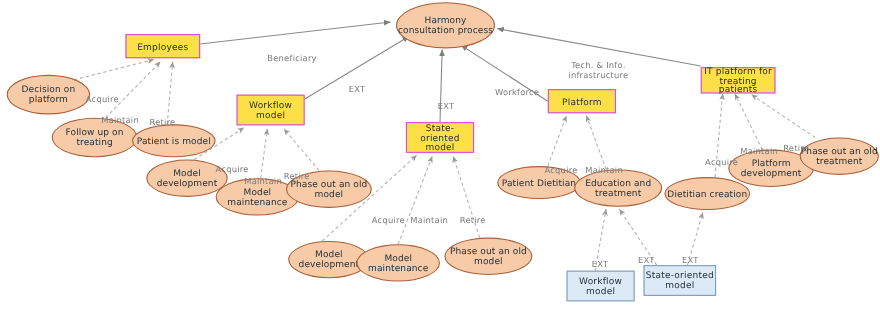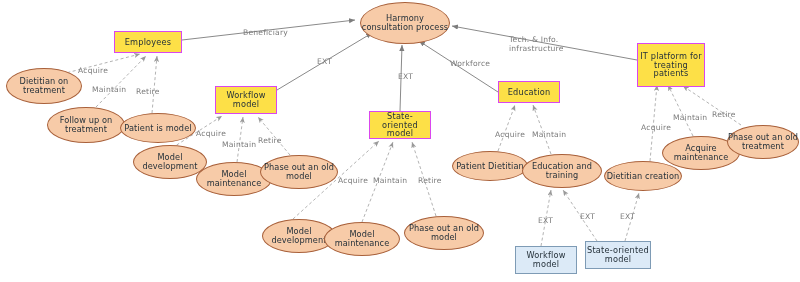--- a/index.html
+++ b/index.html
@@ -22,23 +22,23 @@
   .box-light{
     background:#DCEAF7;border:1px solid #7e9bb5;
     font-size:8.2px;letter-spacing:.2px;
   }
   .ellipse{
     background:#F7CBA8;border:1px solid #a8603a;
     border-radius:50%;font-size:8.2px;letter-spacing:.1px;
   }
   .edge-label{
     position:absolute;font-size:7.6px;color:#7b7b7b;
-    white-space:nowrap;letter-spacing:.2px;
+    white-space:nowrap;letter-spacing:.2px;margin-top:20px;
   }
-  .edge-label.multi{white-space:normal;line-height:1.15;}
+  .edge-label.multi{white-space:normal;text-align:center;line-height:1.15;}
 </style>
 </head>
 <body>
 
 <svg id="canvas" viewBox="0 0 800 282" xmlns="http://www.w3.org/2000/svg">
   <defs>
     <marker id="ah-solid" markerWidth="7" markerHeight="7" refX="6" refY="2.6" orient="auto" markerUnits="userSpaceOnUse">
       <path d="M0,0 L6,2.6 L0,5.2 z" fill="#7d7d7d"></path>
     </marker>
     <marker id="ah-dash" markerWidth="7" markerHeight="7" refX="6" refY="2.6" orient="auto" markerUnits="userSpaceOnUse">
@@ -80,37 +80,37 @@
   </g>
 </svg>
 
 <div id="nodes">
     <div class="node ellipse" style="left: 360px; top: 2px; width: 90px; height: 42px;">
       <span>Harmony consultation process</span>
     </div>
     <div class="node box" style="left: 114px; top: 31px; width: 68px; height: 22px;">
       <span>Employees</span>
     </div>
-    <div class="node box" style="left: 637px; top: 43px; width: 68px; height: 44px; text-align: center;">
+    <div class="node box" style="left: 637px; top: 61px; width: 68px; height: 24px; text-align: center;">
       <span>IT platform for treating patients</span>
     </div>
     <div class="node box" style="left: 498px; top: 81px; width: 62px; height: 22px;">
-      <span>Education</span>
+      <span>Platform</span>
     </div>
     <div class="node box" style="left: 215px; top: 86px; width: 62px; height: 28px;">
       <span>Workflow model</span>
     </div>
     <div class="node box" style="left: 369px; top: 111px; width: 62px; height: 28px;">
       <span>State-oriented model</span>
     </div>
     <div class="node ellipse" style="left: 6px; top: 68px; width: 76px; height: 36px;">
-      <span>Dietitian on treatment</span>
+      <span>Decision on platform</span>
     </div>
     <div class="node ellipse" style="left: 47px; top: 107px; width: 78px; height: 36px;">
-      <span>Follow up on treatment</span>
+      <span>Follow up on treating</span>
     </div>
     <div class="node ellipse" style="left: 120px; top: 113px; width: 76px; height: 30px;">
       <span>Patient is model</span>
     </div>
     <div class="node ellipse" style="left: 133px; top: 145px; width: 74px; height: 34px;">
       <span>Model development</span>
     </div>
     <div class="node ellipse" style="left: 196px; top: 162px; width: 76px; height: 34px;">
       <span>Model maintenance</span>
     </div>
@@ -123,27 +123,27 @@
     <div class="node ellipse" style="left: 324px; top: 222px; width: 76px; height: 34px;">
       <span>Model maintenance</span>
     </div>
     <div class="node ellipse" style="left: 404px; top: 216px; width: 80px; height: 34px;">
       <span>Phase out an old model</span>
     </div>
     <div class="node ellipse" style="left: 452px; top: 151px; width: 76px; height: 30px;">
       <span>Patient Dietitian</span>
     </div>
     <div class="node ellipse" style="left: 522px; top: 154px; width: 80px; height: 34px;">
-      <span>Education and training</span>
+      <span>Education and treatment</span>
     </div>
     <div class="node ellipse" style="left: 604px; top: 161px; width: 78px; height: 30px;">
       <span>Dietitian creation</span>
     </div>
     <div class="node ellipse" style="left: 662px; top: 136px; width: 78px; height: 34px;">
-      <span>Acquire maintenance</span>
+      <span>Platform development</span>
     </div>
     <div class="node ellipse" style="left: 727px; top: 125px; width: 72px; height: 34px;">
       <span>Phase out an old treatment</span>
     </div>
     <div class="node box-light" style="left: 515px; top: 246px; width: 62px; height: 28px;">
       <span>Workflow model</span>
     </div>
     <div class="node box-light" style="left: 585px; top: 241px; width: 66px; height: 28px;">
       <span>State-oriented model</span>
     </div>

